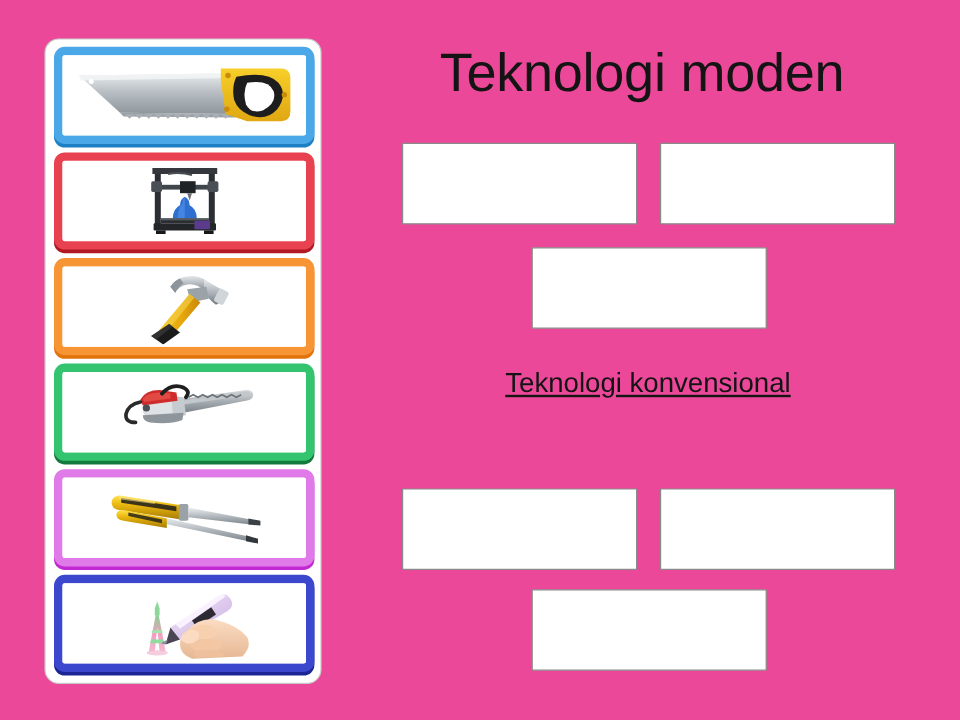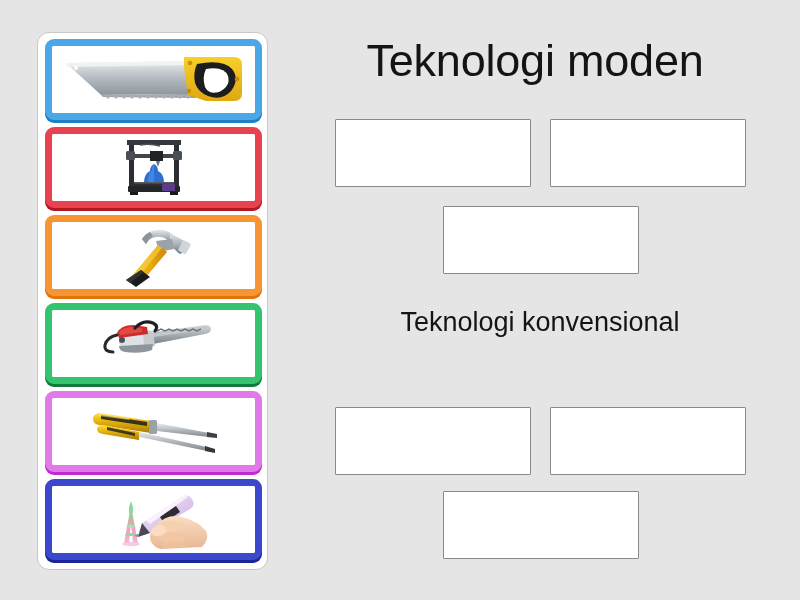--- a/index.html
+++ b/index.html
@@ -10,21 +10,21 @@
     height: 600px;
     background: #ffffff;
     font-family: "Liberation Sans", "DejaVu Sans", sans-serif;
     overflow: hidden;
   }
 
   #stage {
     position: relative;
     width: 800px;
     height: 600px;
-    background: #e5e5e5;
+    background: #ec4899;
   }
 
   
   #card-tray {
     position: absolute;
     left: 37px;
     top: 32px;
     width: 231px;
     height: 538px;
     background: #ffffff;
@@ -84,21 +84,22 @@
     top: 36px;
     width: 470px;
     font-size: 45px;
     letter-spacing: -0.2px;
   }
 
   #heading-konvensional {
     left: 30px;
     top: 307px;
     width: 420px;
-    font-size: 27px;
+    font-size: 23px;
+    text-decoration: underline;
   }
 
   .drop-zone {
     position: absolute;
     background: #ffffff;
     border: 1px solid #8a8a8a;
     border-radius: 1px;
   }
 
   

